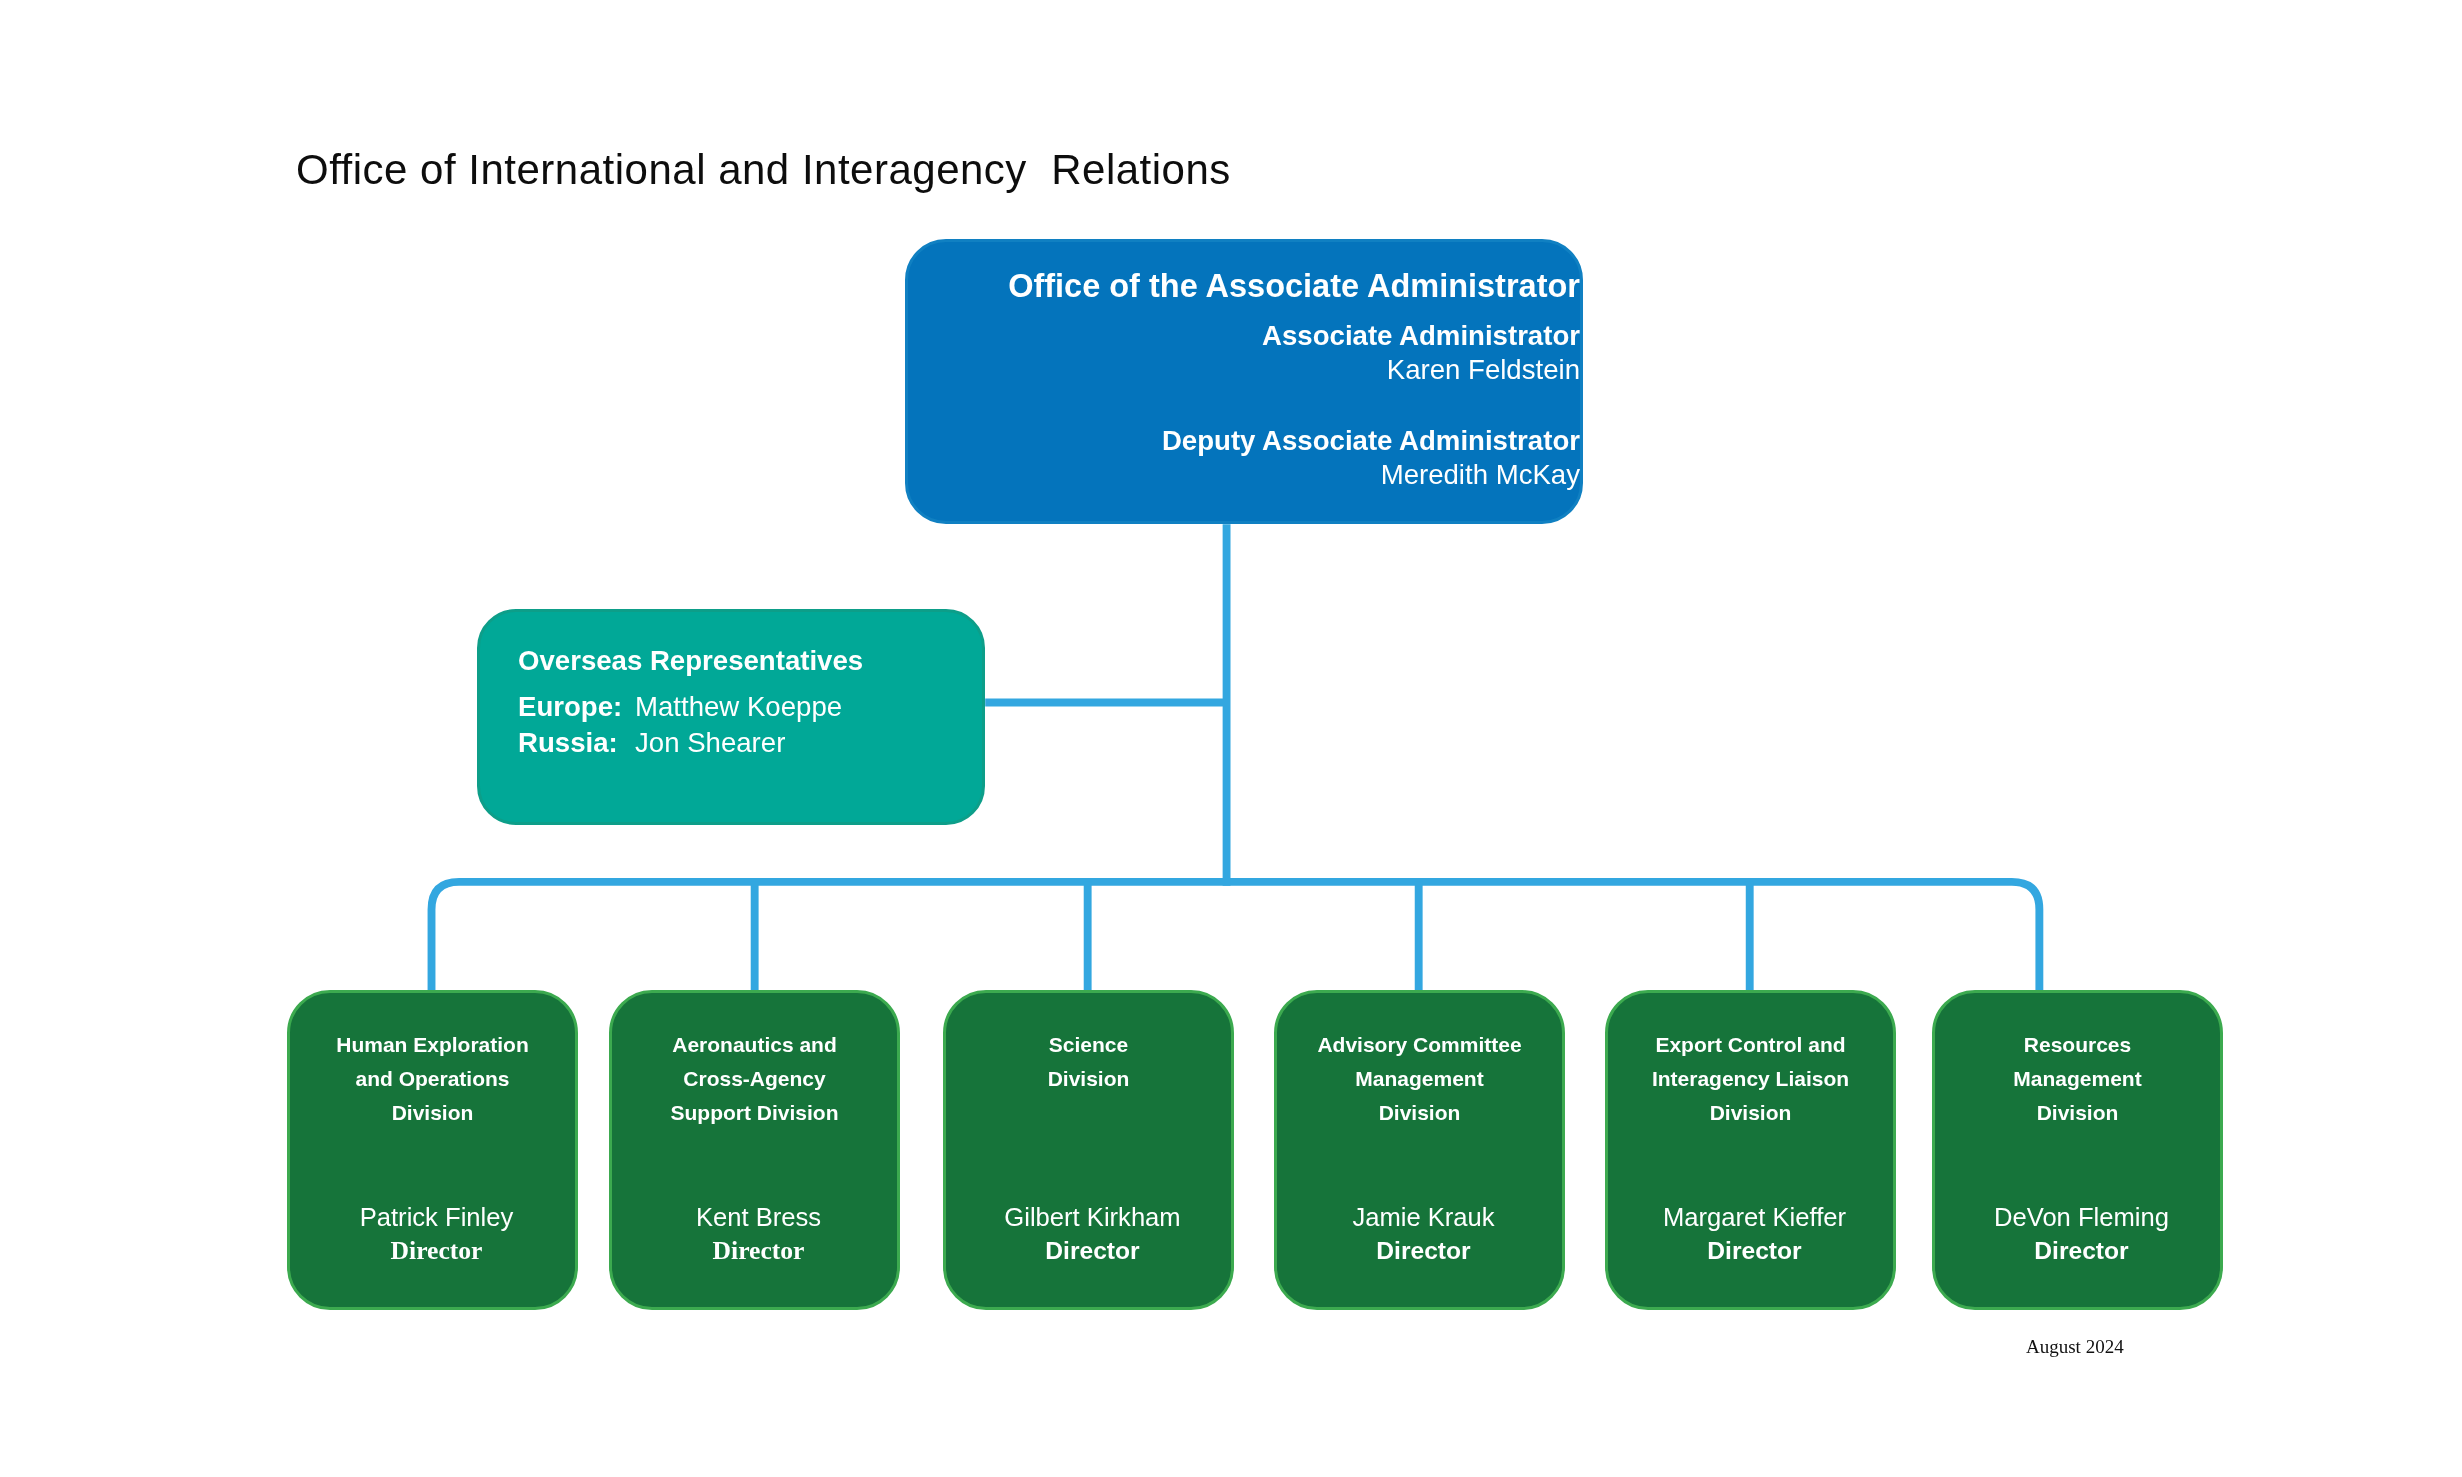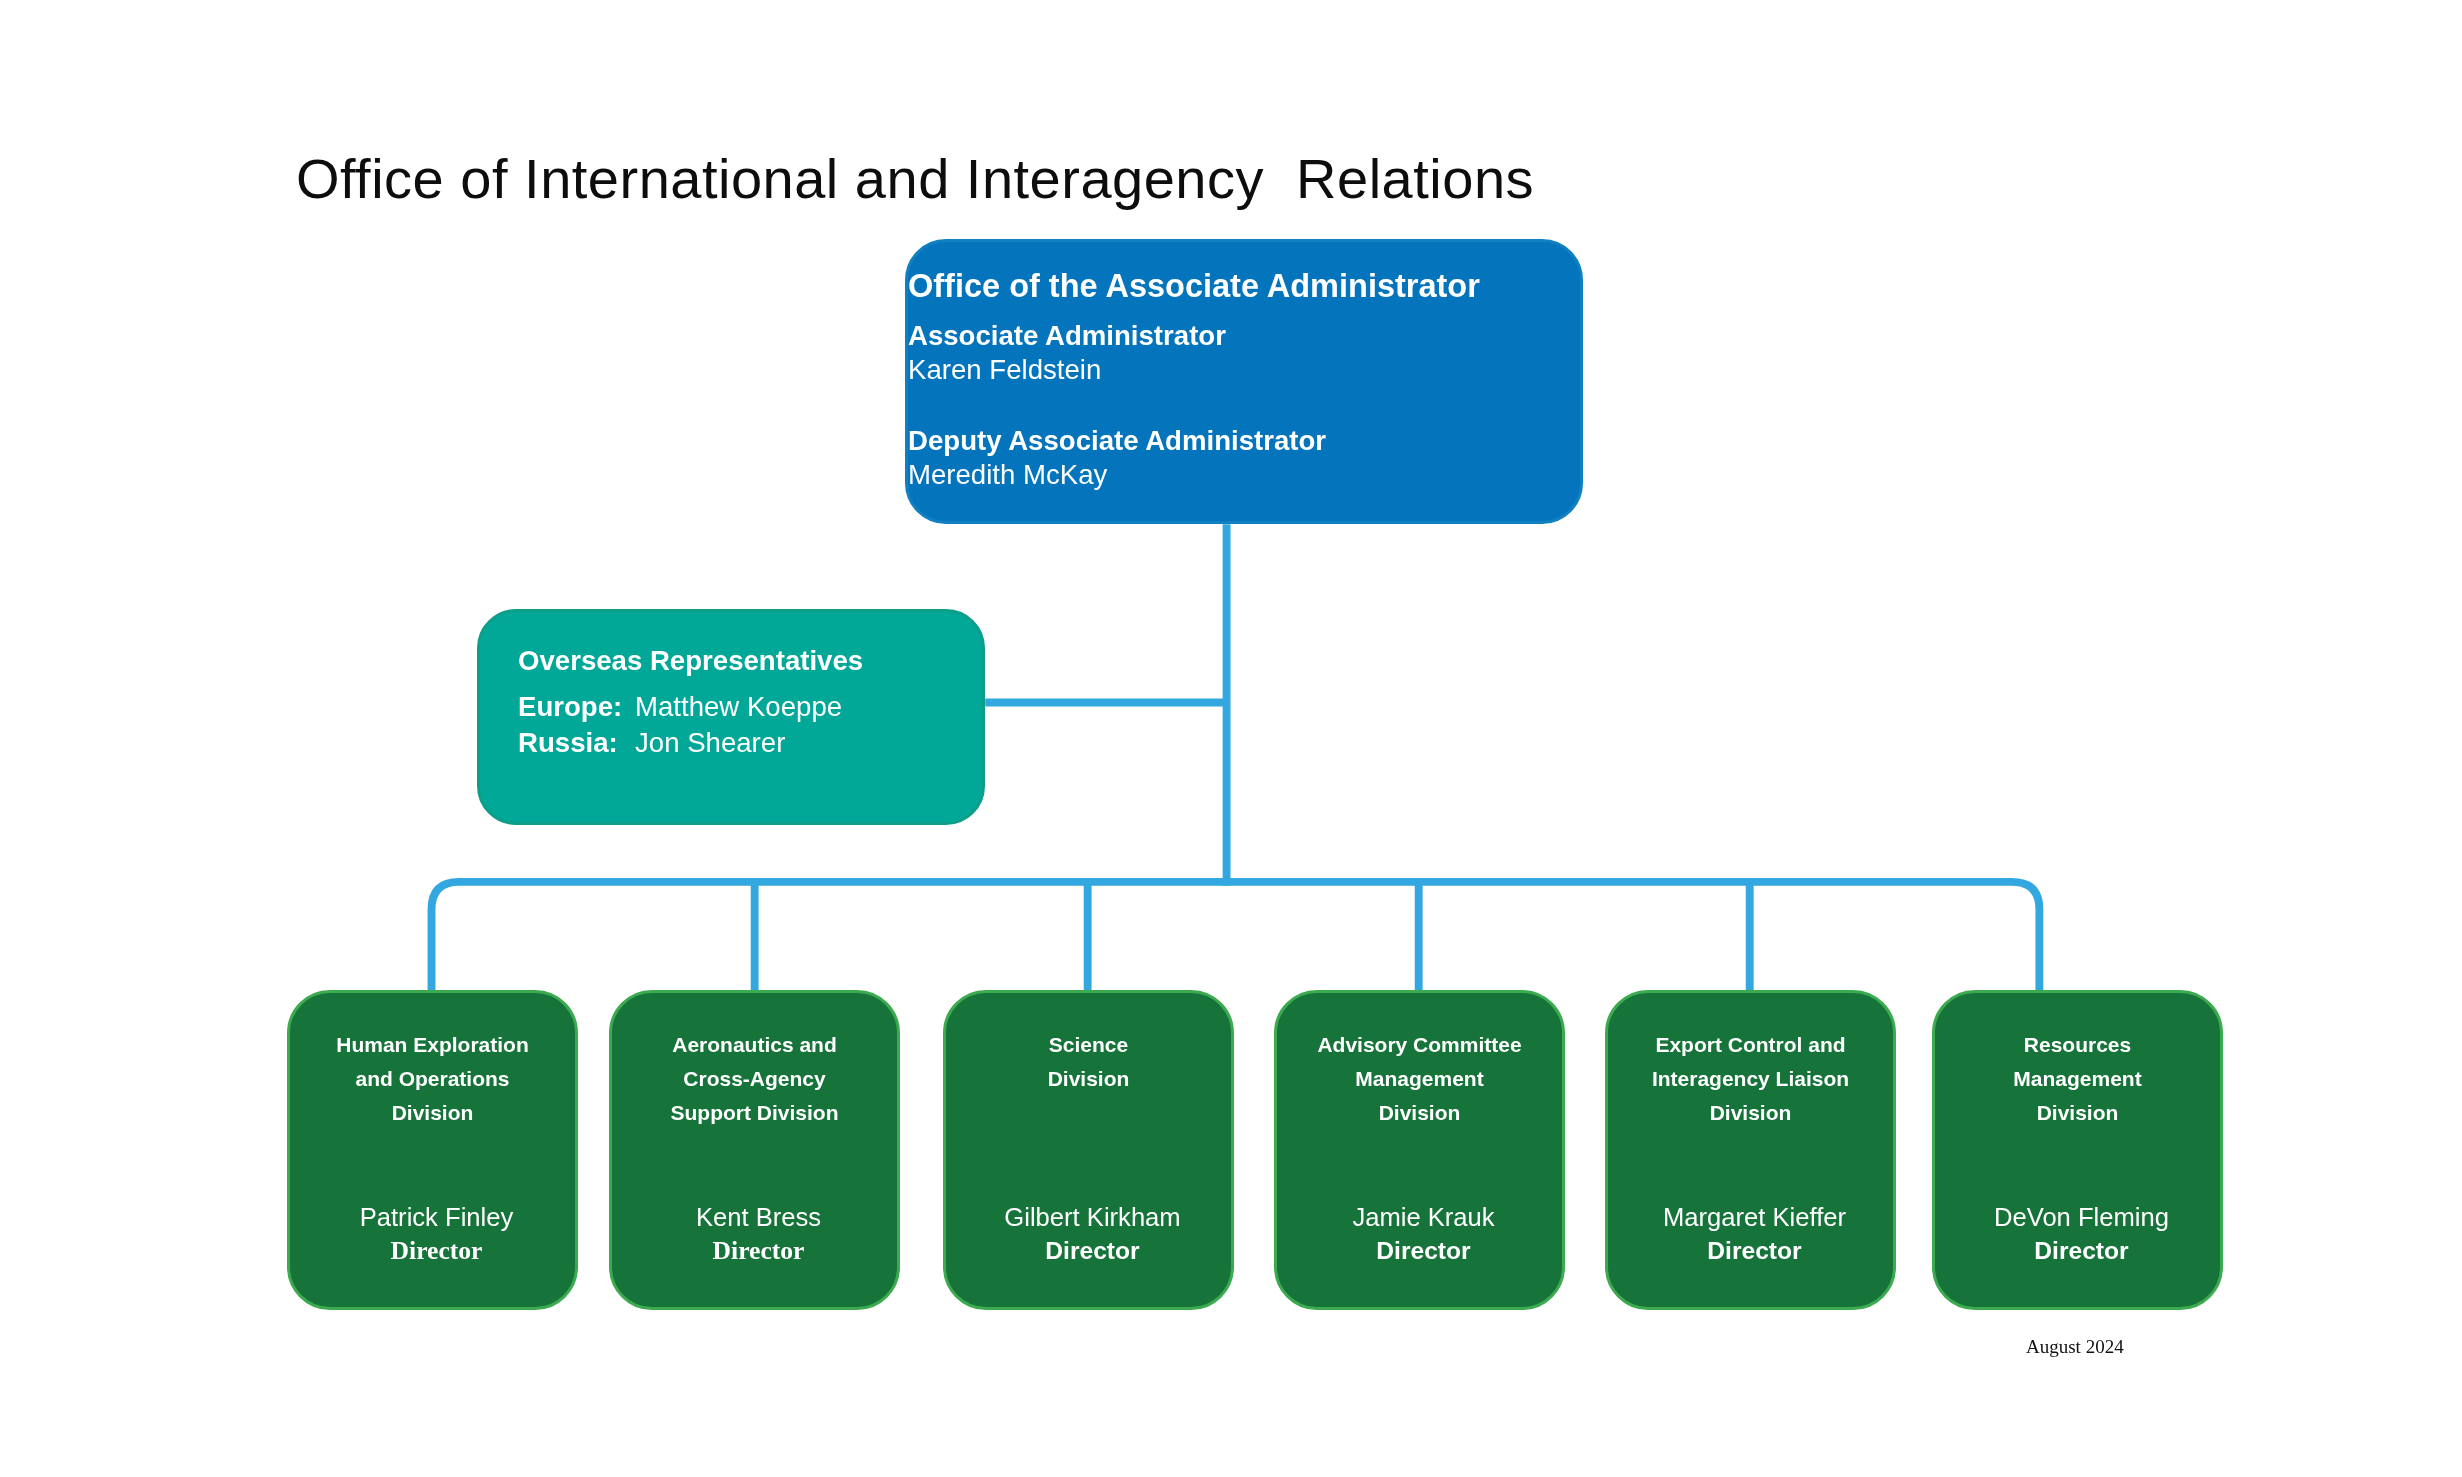--- a/index.html
+++ b/index.html
@@ -9,21 +9,21 @@
     height: 1478px;
     background: #ffffff;
     font-family: "Liberation Sans", sans-serif;
     overflow: hidden;
   }
   .page-title {
     position: absolute;
     left: 296px;
     top: 146px;
     margin: 0;
-    font-size: 56px;
+    font-size: 42px;
     font-weight: 400;
     color: #0d0d0d;
     letter-spacing: 0.5px;
     white-space: pre;
   }
   svg.connectors {
     position: absolute;
     left: 0; top: 0;
     width: 2463px;
     height: 1478px;
@@ -35,21 +35,21 @@
   }
   
   .box.blue {
     left: 905px;
     top: 239px;
     width: 678px;
     height: 285px;
     background: #0474BC;
     border: 3px solid #1080C2;
     border-radius: 41px;
-    text-align: left;
+    text-align: right;
     padding-top: 25.6px;
   }
   .blue-title {
     font-size: 32.5px;
     font-weight: 700;
     line-height: 37px;
     white-space: nowrap;
   }
   .blue .pos { line-height: 34px; font-size: 27.6px; }
   .blue .pos.first { margin-top: 14px; }

